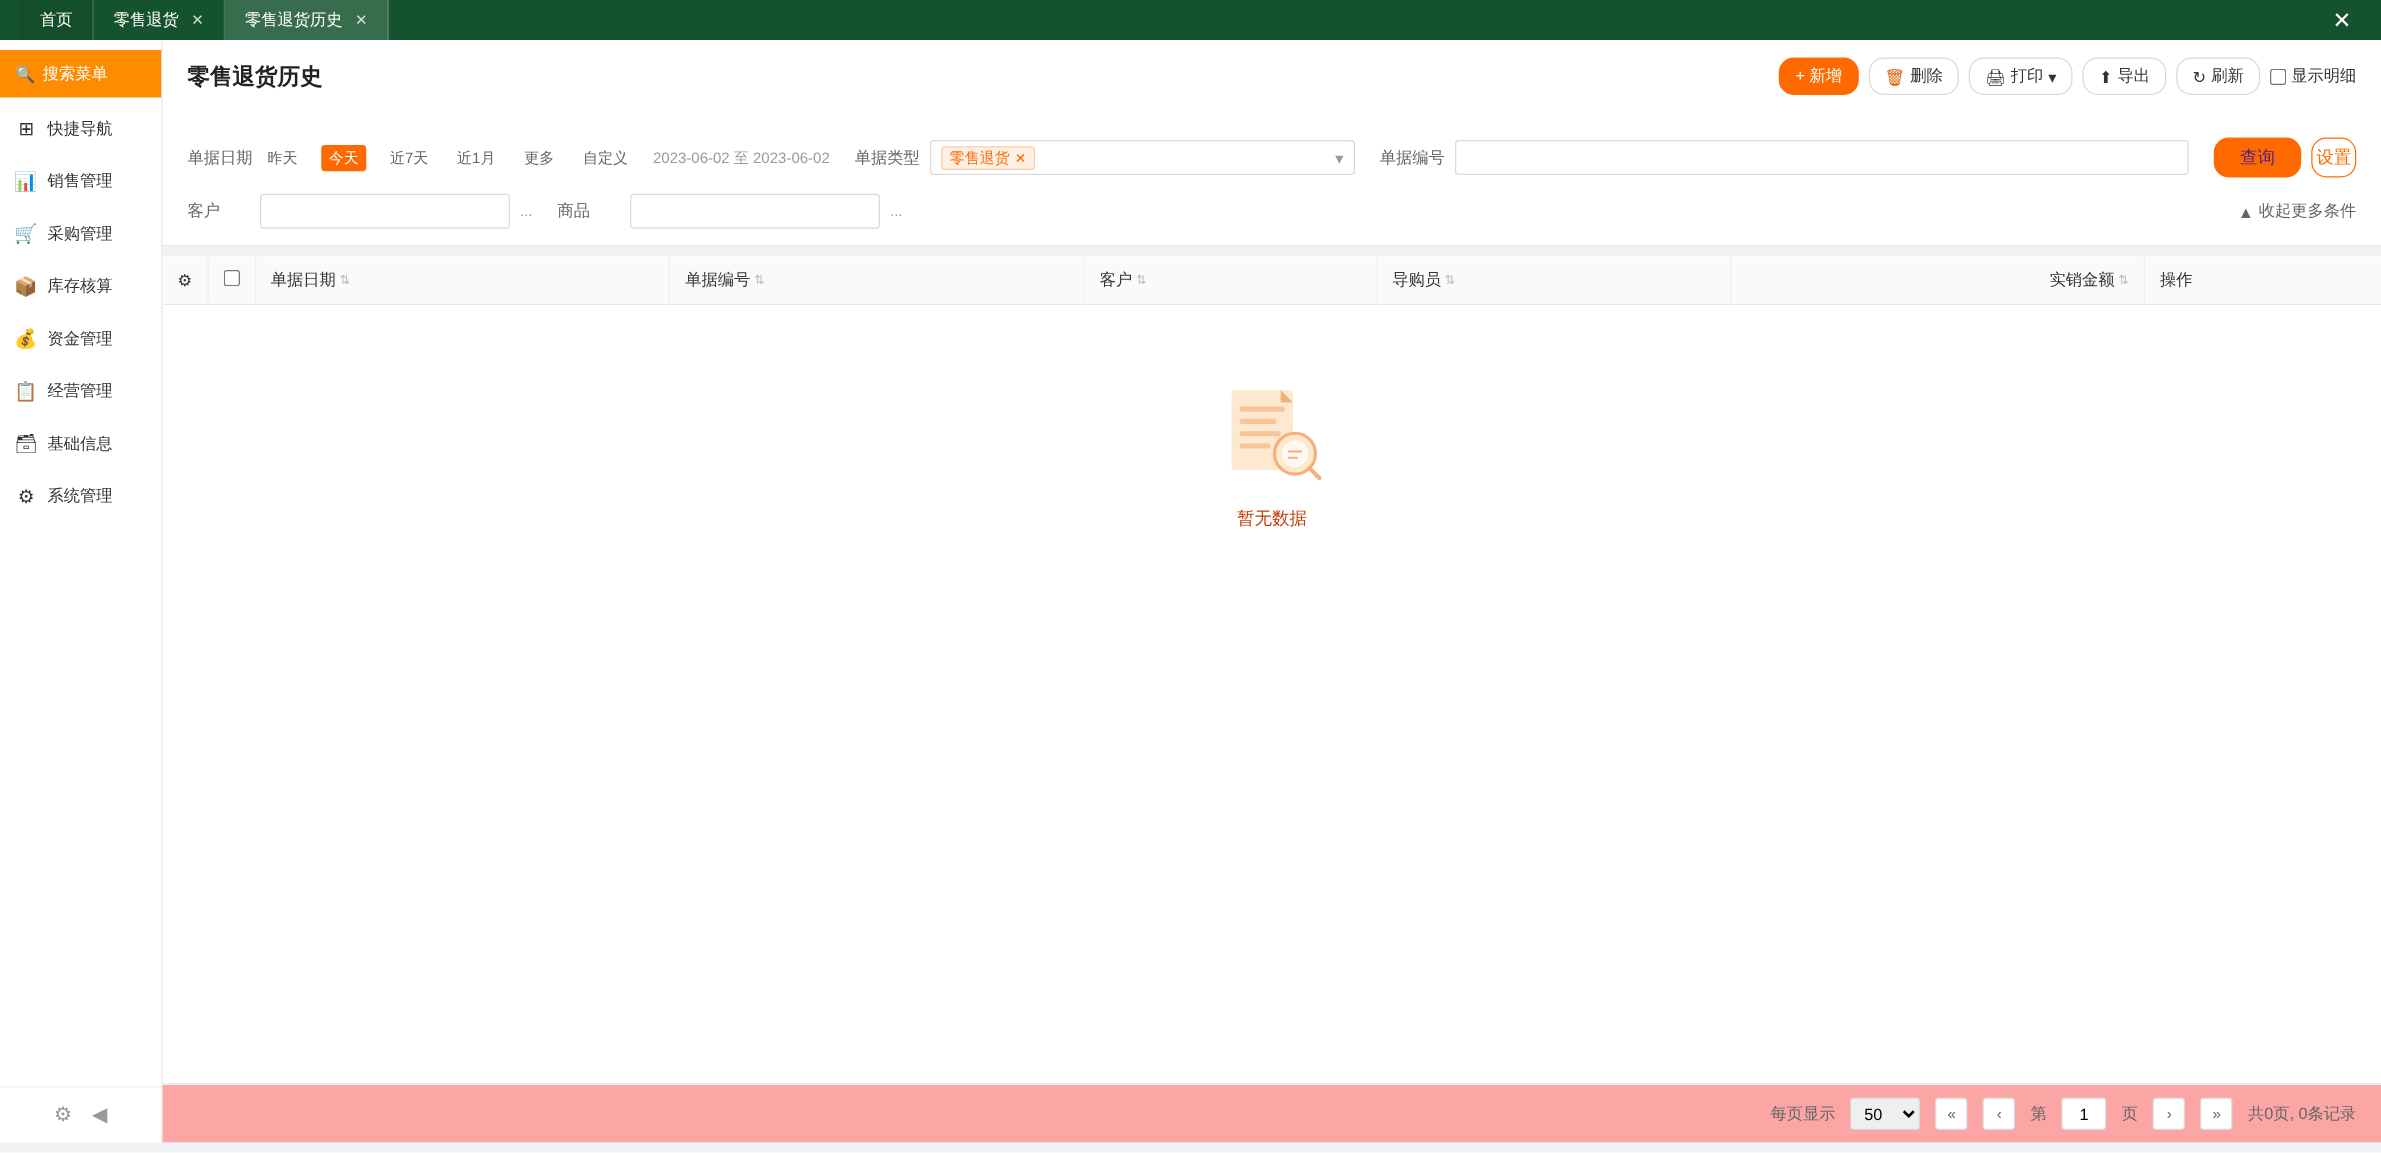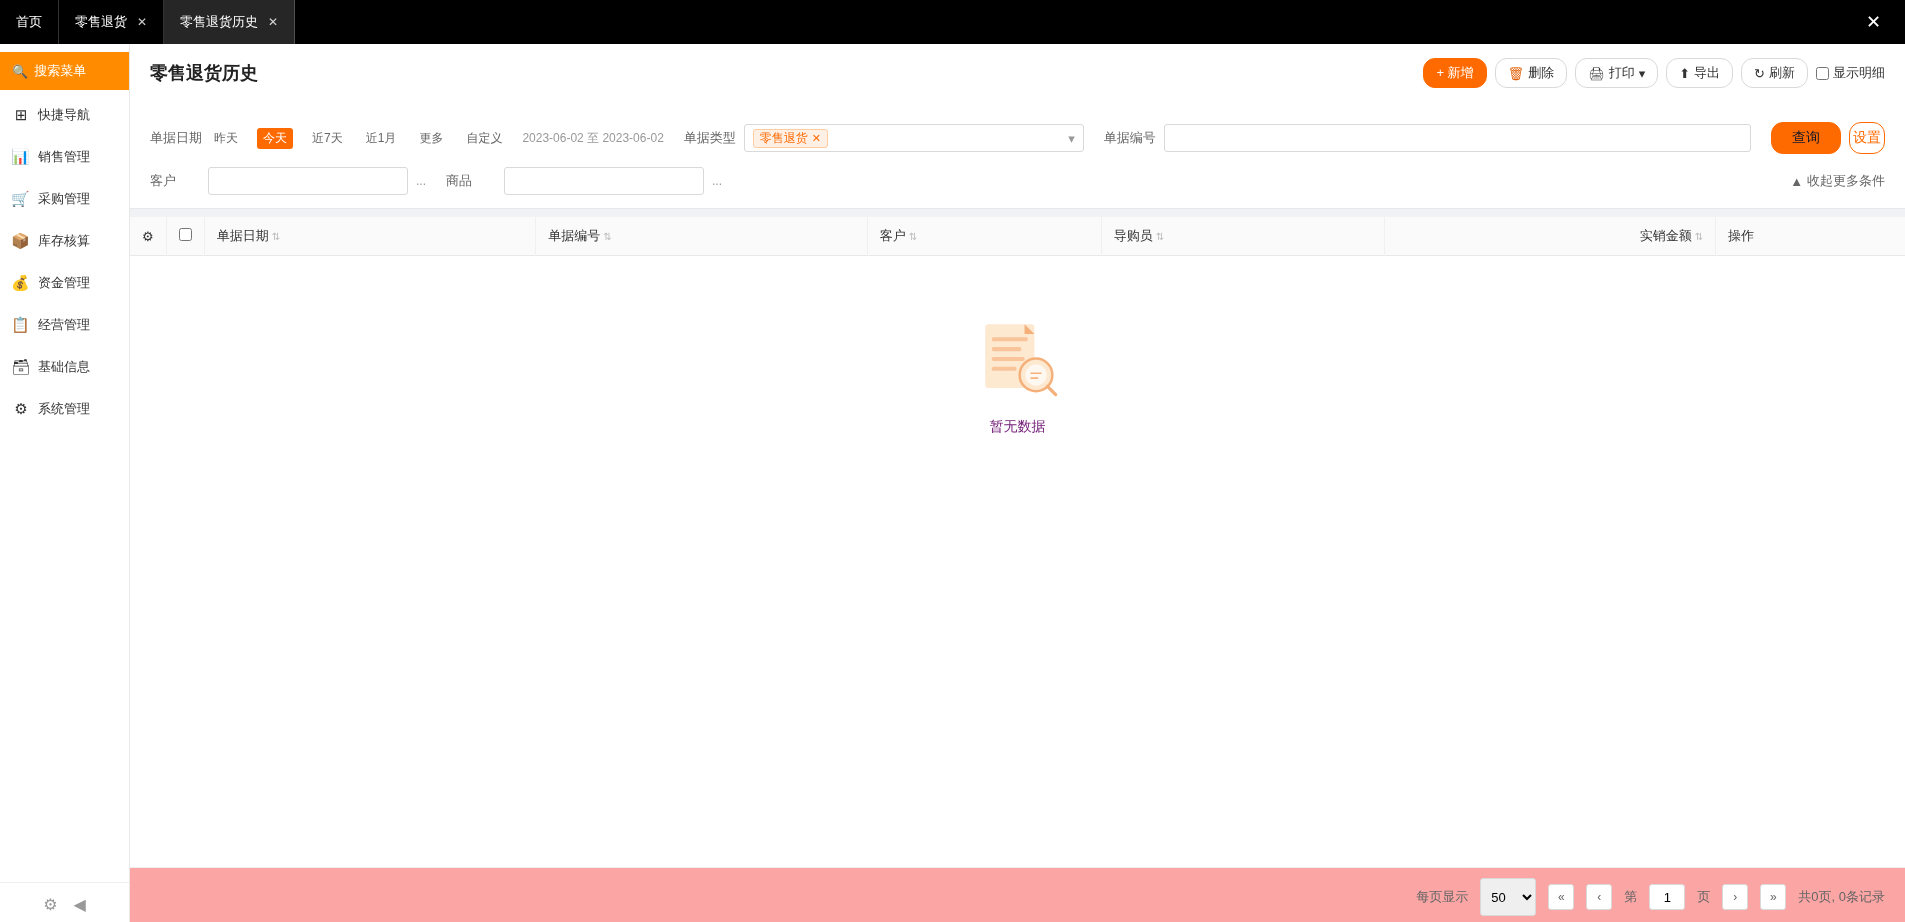--- a/index.html
+++ b/index.html
@@ -1,24 +1,24 @@
 <!DOCTYPE html>
 <html><head>
   <meta charset="utf-8">
   <style>
     * { box-sizing: border-box; margin: 0; padding: 0; font-family: "Microsoft YaHei", "PingFang SC", sans-serif; }
     body { width: 1905px; height: 922px; overflow: hidden; background: #f0f2f5; }
 
     
     .top-bar {
-      height: 44px;
-      background: #000000;
-      display: flex;
-      align-items: center;
-      padding: 0 0 0 0;
+      height: 32px;
+      background: #14532d;
+      display: flex;
+      align-items: center;
+      padding: 0 0 0 16px;
       position: relative;
     }
     .top-bar-tabs {
       display: flex;
       align-items: stretch;
       height: 100%;
       flex: 1;
     }
     .tab-item {
       display: flex;
@@ -147,21 +147,21 @@
       background: #fff;
       color: #333;
     }
     .btn-primary {
       background: #ff6a00;
       color: #fff;
       border-color: #ff6a00;
     }
     .btn-query {
       background: #ff6a00;
-      color: #0f172a;
+      color: #4c1d95;
       border-color: #ff6a00;
       padding: 6px 20px;
       font-size: 14px;
     }
     .btn-setting {
       background: #fff;
       color: #ff6a00;
       border: 1px solid #ff6a00;
       padding: 6px 3px;
       font-size: 14px;
@@ -315,41 +315,41 @@
       justify-content: center;
       padding: 60px 0 40px 0;
     }
     .empty-icon {
       width: 100px;
       height: 90px;
       margin-bottom: 12px;
     }
     .empty-text {
       font-size: 14px;
-      color: #701a75;
+      color: #c2410c;
     }
 
     
     .pagination-bar {
       display: flex;
       align-items: center;
       justify-content: flex-end;
       gap: 12px;
       padding: 10px 20px;
       background: #fca5a5;
       border-top: 1px solid #f0f0f0;
       font-size: 13px;
       color: #666;
     }
     .page-size-select {
       border: 1px solid #d9d9d9;
       border-radius: 3px;
       padding: 2px 6px;
       font-size: 13px;
-      height: 38px;
+      height: 26px;
     }
     .page-nav-btn {
       border: 1px solid #d9d9d9;
       background: #fff;
       border-radius: 3px;
       width: 26px;
       height: 26px;
       display: flex;
       align-items: center;
       justify-content: center;

